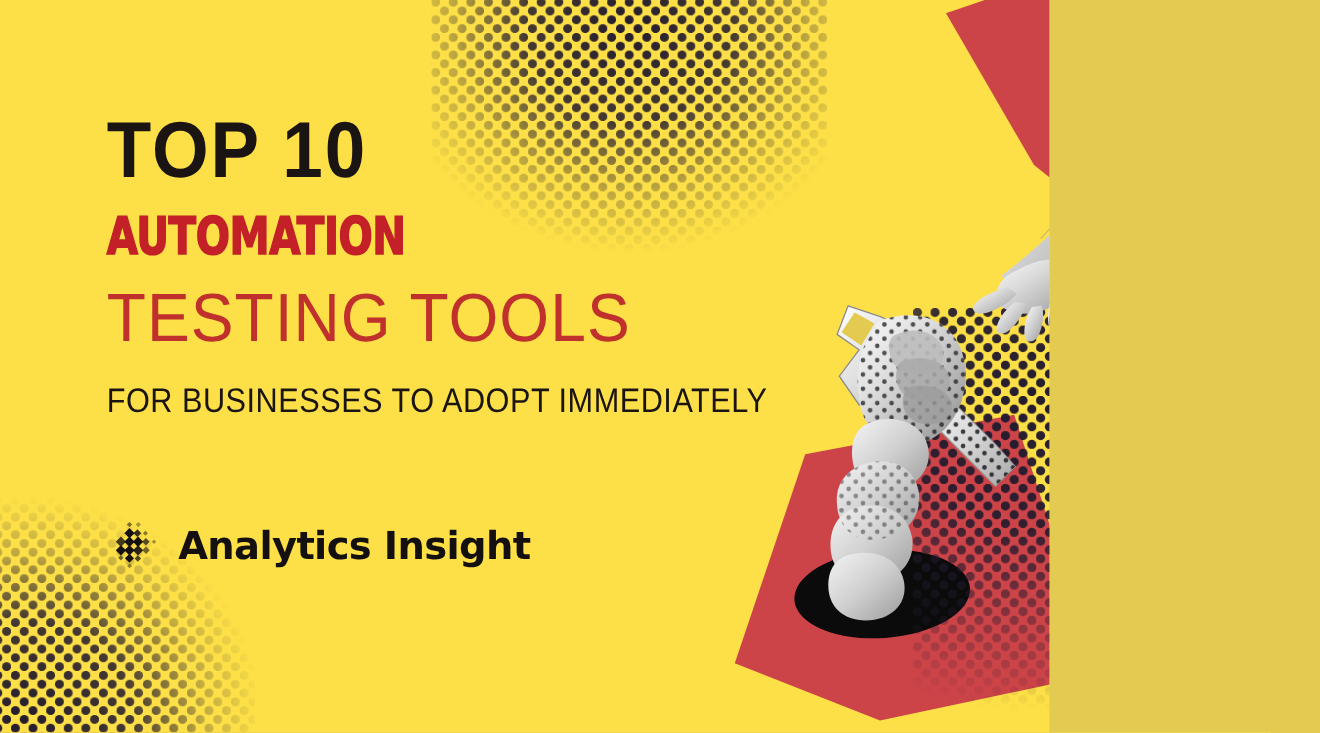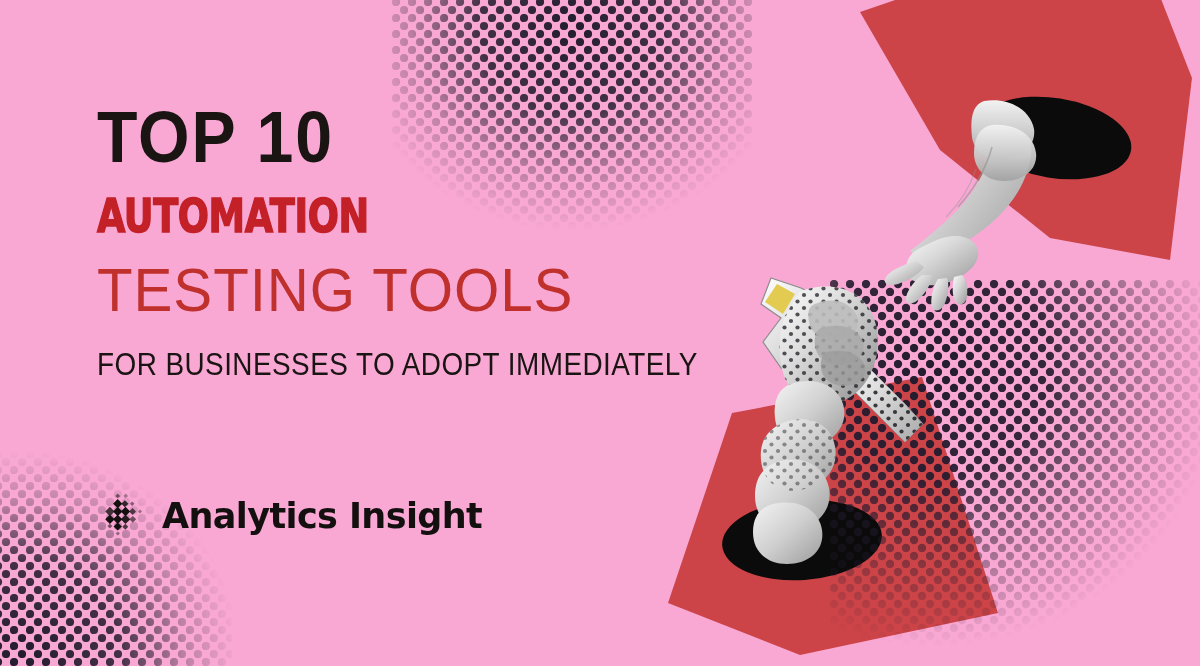--- a/index.html
+++ b/index.html
@@ -4,23 +4,23 @@
 <style>
   * { margin:0; padding:0; box-sizing:border-box; }
   html,body { width:1200px; height:666px; overflow:hidden; }
   body {
     font-family:"Liberation Sans", sans-serif;
     background:#E3CB51;
     position:relative;
   }
   #poster {
     position:relative;
-    width:1200px;
+    width:954px;
     height:666px;
-    background:#f9a8d4;
+    background:#fde047;
     overflow:hidden;
   }
 
   
   .halftone { position:absolute; pointer-events:none; }
   .halftone svg { display:block; }
 
   
   .redshape { position:absolute; }
   .redshape svg { display:block; overflow:visible; }
@@ -82,21 +82,21 @@
     transform:scaleX(0.90);
     transform-origin:left center;
     white-space:nowrap;
     margin-top:28px;
   }
 
   
   #brand {
     position:absolute;
     left:100px;
-    top:492px;
+    top:473px;
     display:flex;
     align-items:center;
     gap:14px;
   }
   #brand-mark { width:48px; height:48px; display:block; }
   #brand-name {
     font-family:"DejaVu Sans","Liberation Sans", sans-serif;
     font-weight:bold;
     font-size:35px;
     letter-spacing:-0.6px;

